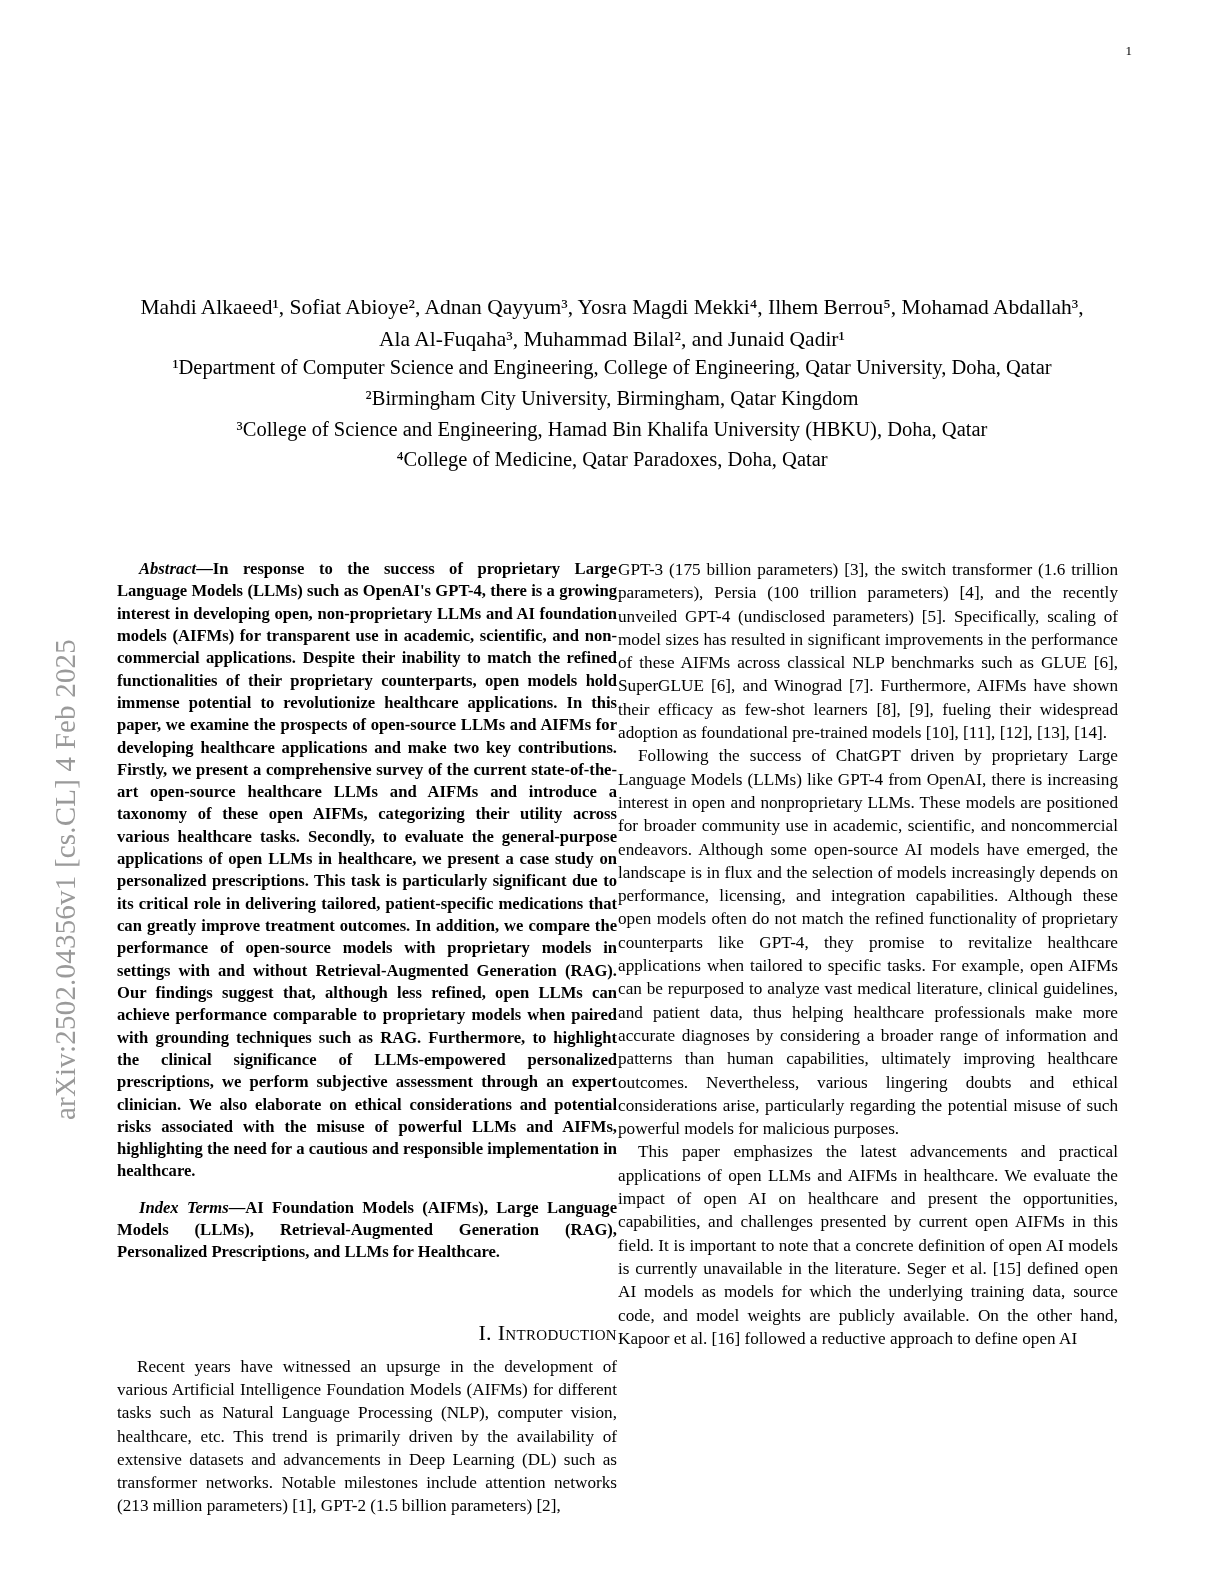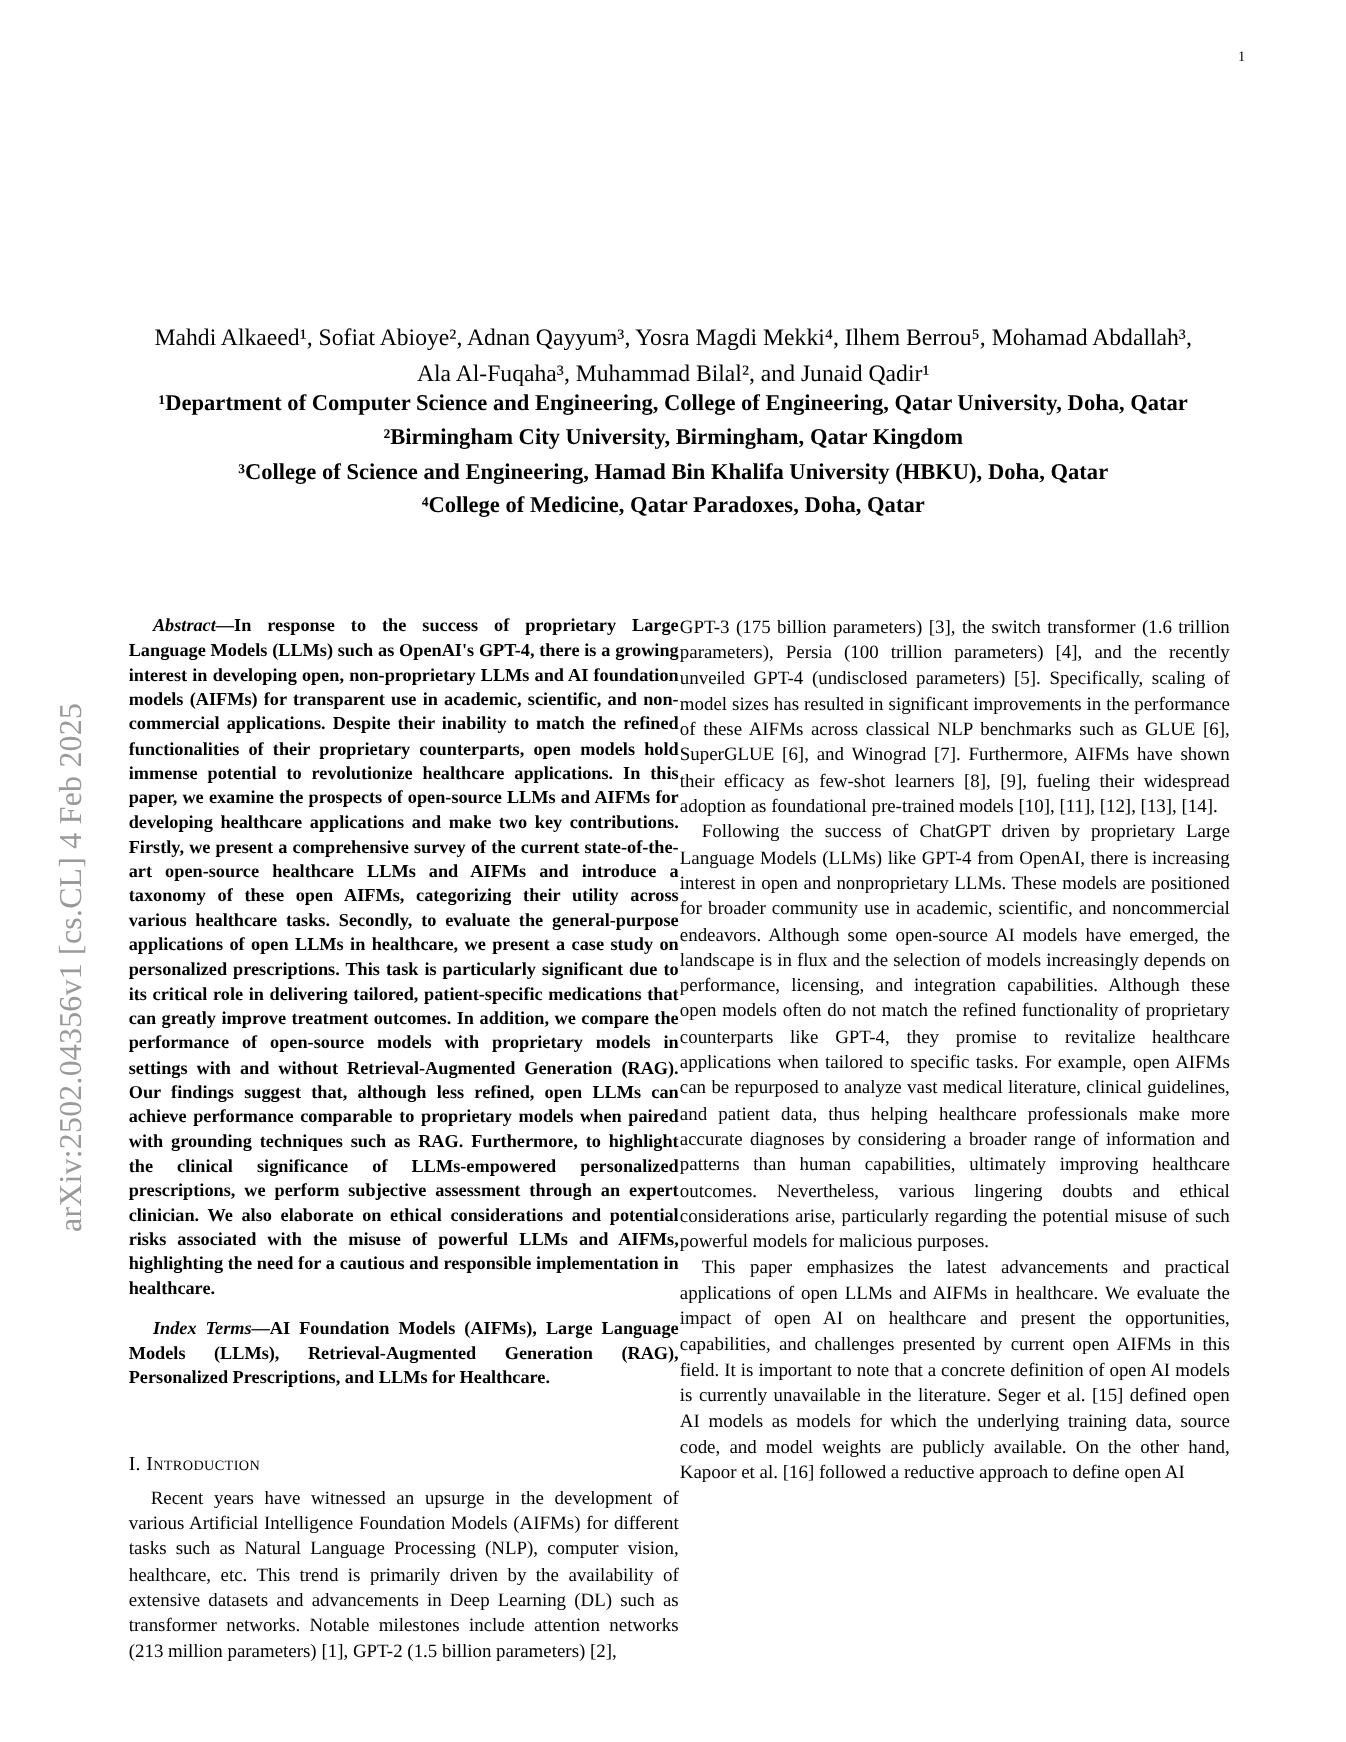--- a/index.html
+++ b/index.html
@@ -76,21 +76,21 @@
   
   .affil-block {
     position: absolute;
     left: 92px;
     top: 352px;
     width: 1040px;
     text-align: center;
     font-size: 20.5px;
     line-height: 1.50;
   }
-  .affil-line { display: block; font-weight: bold; }
+  .affil-line { display: block; }
 
   
   .body-cols {
     position: absolute;
     left: 92px;
     top: 558px;
     width: 1040px;
     height: 940px;
   }
   .col {
@@ -132,22 +132,22 @@
     hyphens: auto;
     -webkit-hyphens: auto;
   }
   .lead-italic {
     font-style: italic;
     font-weight: bold;
   }
 
   .section-heading {
     margin: 56px 0 9px 0;
-    text-align: left;
-    font-size: 18px;
+    text-align: right;
+    font-size: 22px;
     font-variant: small-caps;
     font-weight: normal;
     letter-spacing: 0.3px;
   }
   .sec-num { font-variant: normal; }
 </style>
 </head>
 <body>
 
 <div class="page">

